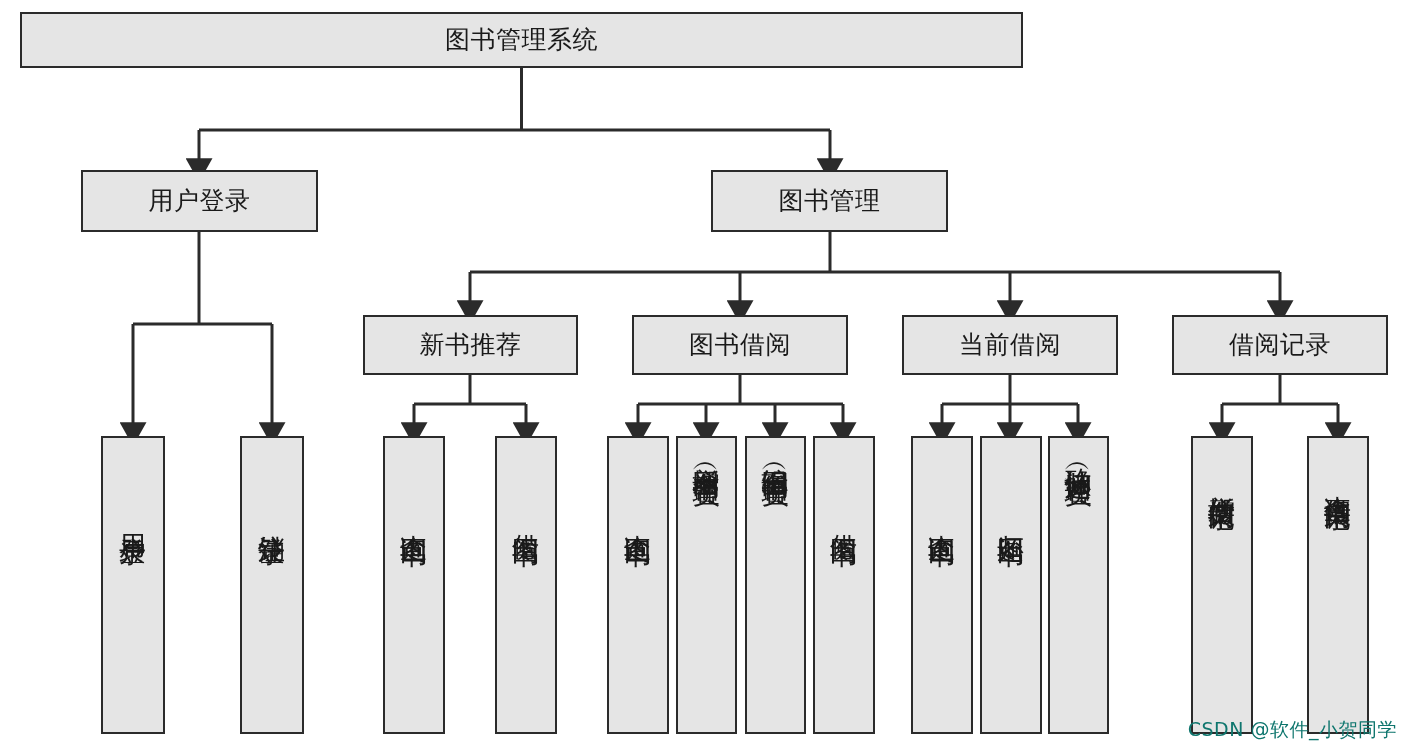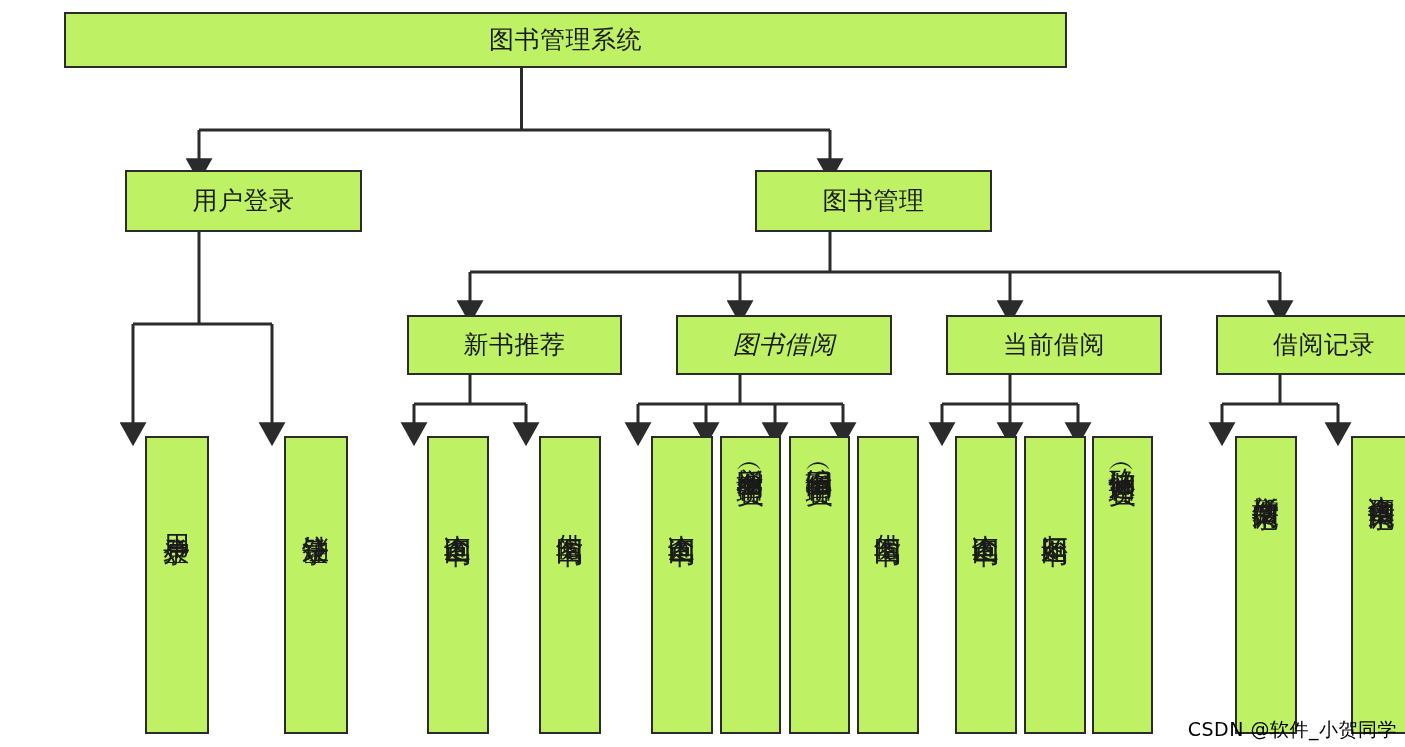--- a/index.html
+++ b/index.html
@@ -23,27 +23,26 @@
     position: absolute;
     left: 0;
     top: 0;
     width: 1405px;
     height: 747px;
     pointer-events: none;
   }
   .node {
     position: absolute;
     box-sizing: border-box;
-    background: #bef264;
+    background: #e5e5e5;
     border: 2px solid #2b2b2b;
     display: flex;
     align-items: center;
     justify-content: center;
     color: #1a1a1a;
-    margin-left: 44px;
   }
   .node .label {
     display: block;
     line-height: 1.04;
     letter-spacing: 0.5px;
     white-space: nowrap;
   }
   .node.horiz .label {
     font-size: 25px;
   }
@@ -56,21 +55,21 @@
     text-orientation: upright;
     font-size: 27px;
     letter-spacing: 2px;
     line-height: 1;
   }
   #watermark {
     position: absolute;
     right: 8px;
     bottom: 4px;
     font-size: 19px;
-    color: #000000;
+    color: #0f766e;
     font-family: "DejaVu Sans", "Liberation Sans", sans-serif;
     white-space: nowrap;
     letter-spacing: 0.5px;
   }
 </style>
 </head>
 <body>
 
 <div id="diagram-root">
 
@@ -136,21 +135,21 @@
   <div class="node horiz" style="left:81px; top:170px; width:237px; height:62px;">
     <span class="label">用户登录</span>
   </div>
   <div class="node horiz" style="left:711px; top:170px; width:237px; height:62px;">
     <span class="label">图书管理</span>
   </div>
 
   <div class="node horiz" style="left:363px; top:315px; width:215px; height:60px;">
     <span class="label">新书推荐</span>
   </div>
-  <div class="node horiz" style="left:632px; top:315px; width:216px; height:60px;font-style:italic;">
+  <div class="node horiz" style="left:632px; top:315px; width:216px; height:60px;">
     <span class="label">图书借阅</span>
   </div>
   <div class="node horiz" style="left:1172px; top:315px; width:216px; height:60px;">
     <span class="label">借阅记录</span>
   </div>
   <div class="node horiz" style="left:902px; top:315px; width:216px; height:60px;">
     <span class="label">当前借阅</span>
   </div>
 
   <div class="node vert" style="left:101px; top:436px; width:64px; height:298px; padding-top:75px;">

